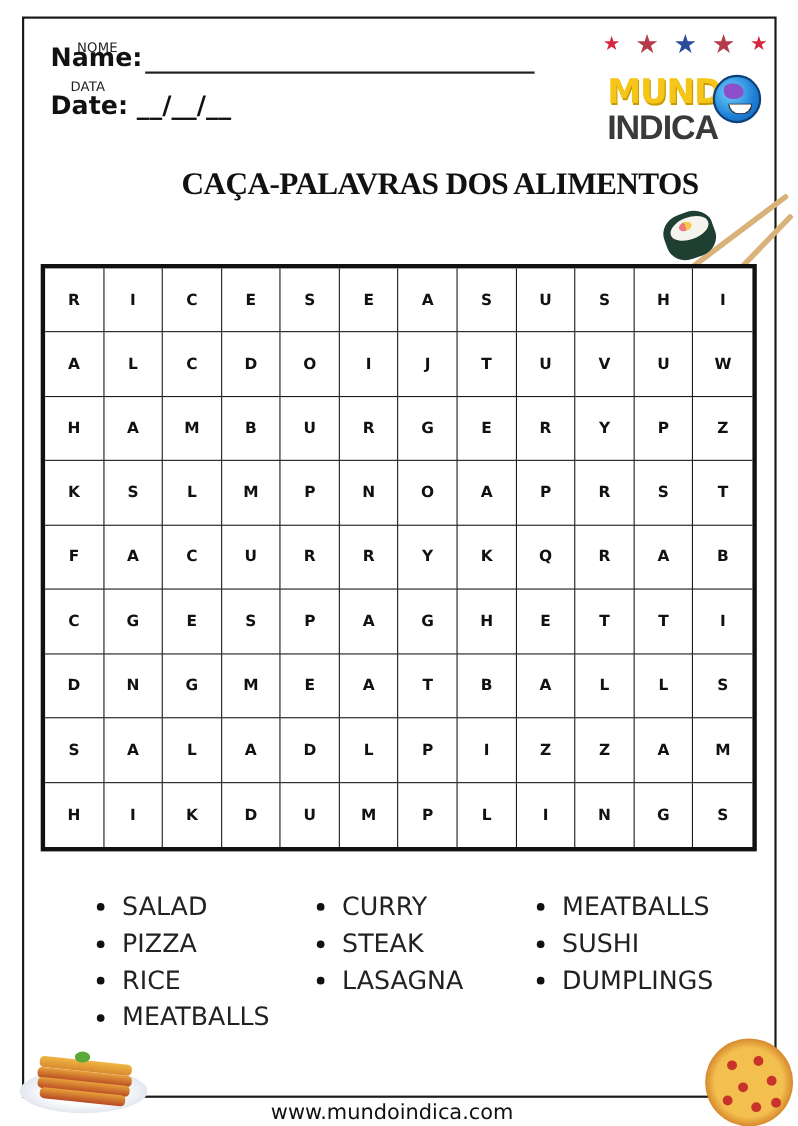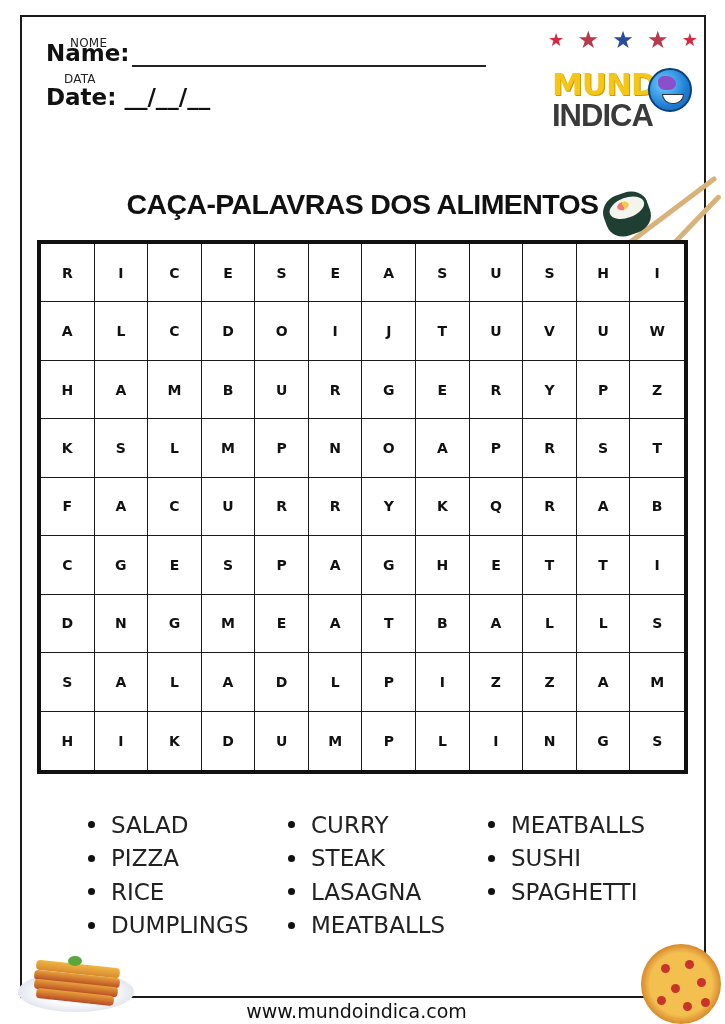--- a/index.html
+++ b/index.html
@@ -17,23 +17,23 @@
     }
     .hdr-big {
       position: absolute; font-family: "DejaVu Sans", sans-serif; font-weight: bold;
       font-size: 23px; color: #111; white-space: nowrap;
     }
     .name-line {
       position: absolute; left: 132px; top: 65px; width: 354px; height: 2px; background: #222;
     }
 
     .title {
-      position: absolute; left: 90px; top: 152px; width: 545px; text-align: center;
-      font-family: Liberation Sans, sans-serif; font-weight: bold; font-size: 28.5px;
-      letter-spacing: -0.6px; color: #111; white-space: nowrap; margin-top: 36px;
+      position: absolute; left: 90px; top: 152px; width: 545px; text-align: right;
+      font-family: Liberation Serif, serif; font-weight: bold; font-size: 28.5px;
+      letter-spacing: -0.6px; color: #111; white-space: nowrap;
     }
 
     
     .logo { position: absolute; left: 548px; top: 22px; width: 155px; height: 112px; }
     .stars { position: absolute; left: 0; top: 0; width: 150px; height: 36px; display: flex; justify-content: space-between; align-items: center; }
     .star { font-size: 22px; line-height: 1; }
     .star.red { color: #d7263d; font-size: 18px; }
     .star.blue { color: #2a4b9b; font-size: 24px; }
     .logo-mundo {
       position: absolute; left: 4px; top: 44px; font-family: "DejaVu Sans", sans-serif; font-weight: bold;
@@ -297,24 +297,20 @@
     <div class="word">
       <span class="bullet"></span>
       <span>RICE</span>
     </div>
     <div class="word">
       <span class="bullet"></span>
       <span>LASAGNA</span>
     </div>
     <div class="word">
       <span class="bullet"></span>
-      <span>SPAGHETTI</span>
-    </div>
-    <div class="word">
-      <span class="bullet"></span>
       <span>DUMPLINGS</span>
     </div>
     <div class="word">
       <span class="bullet"></span>
       <span>MEATBALLS</span>
     </div>
   </div>
 
 <div class="lasagna">
   <div class="plate"></div>

